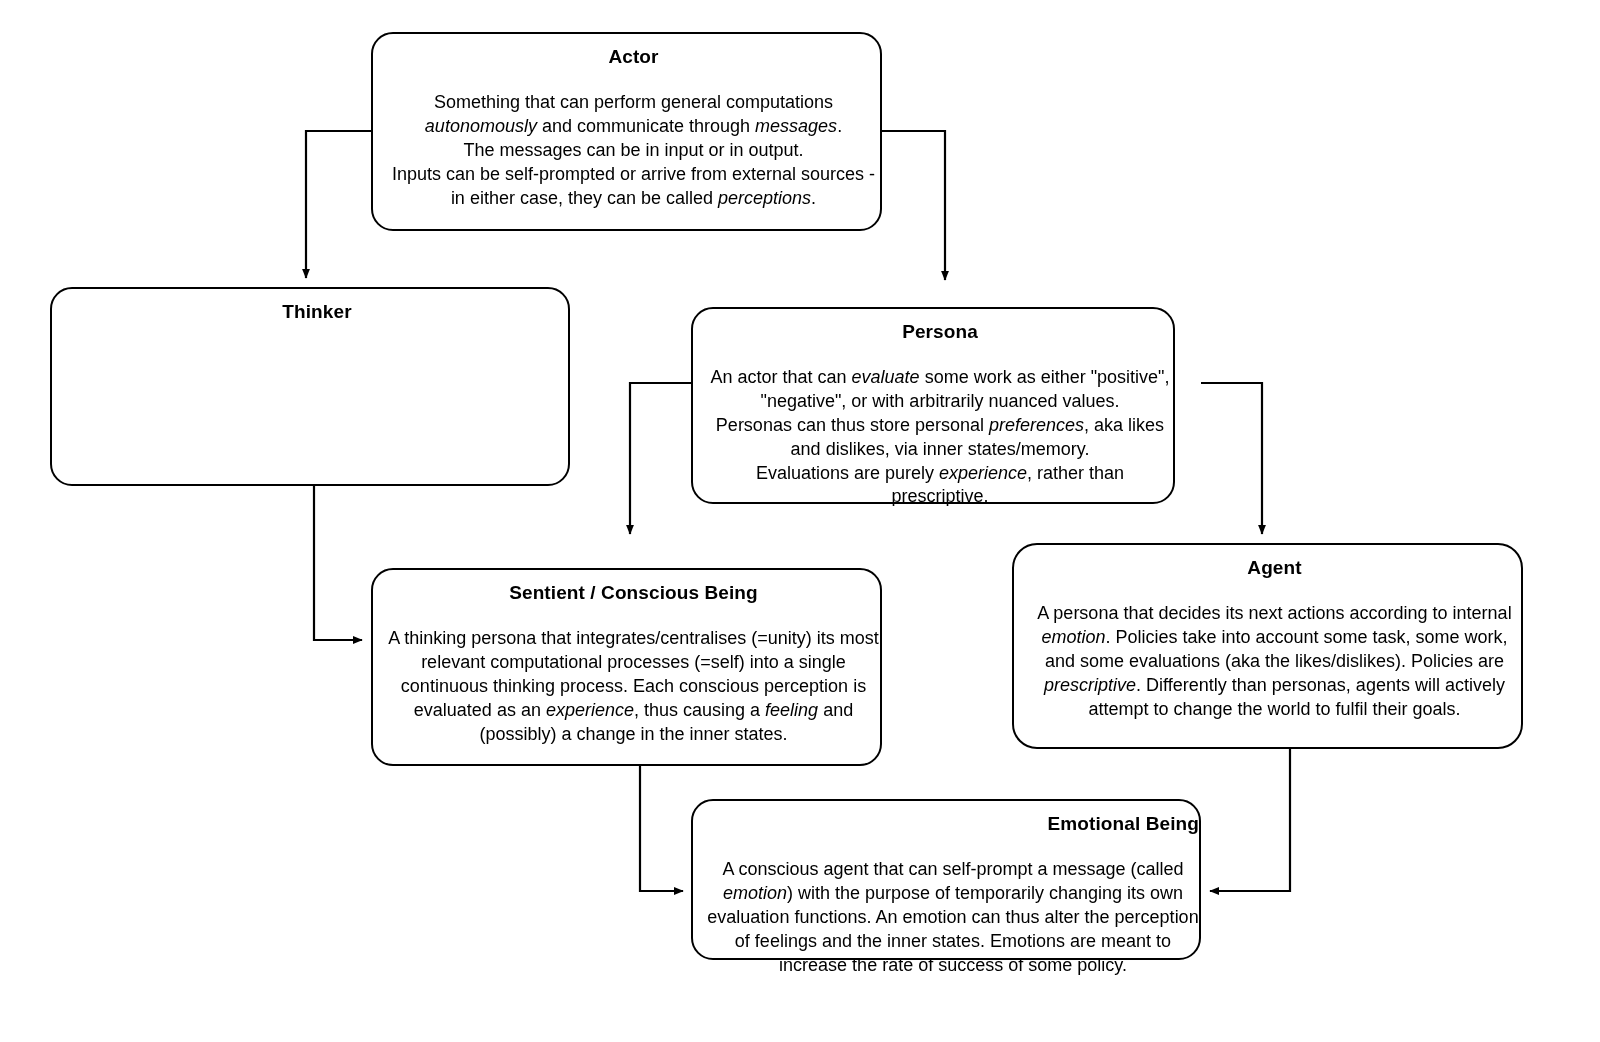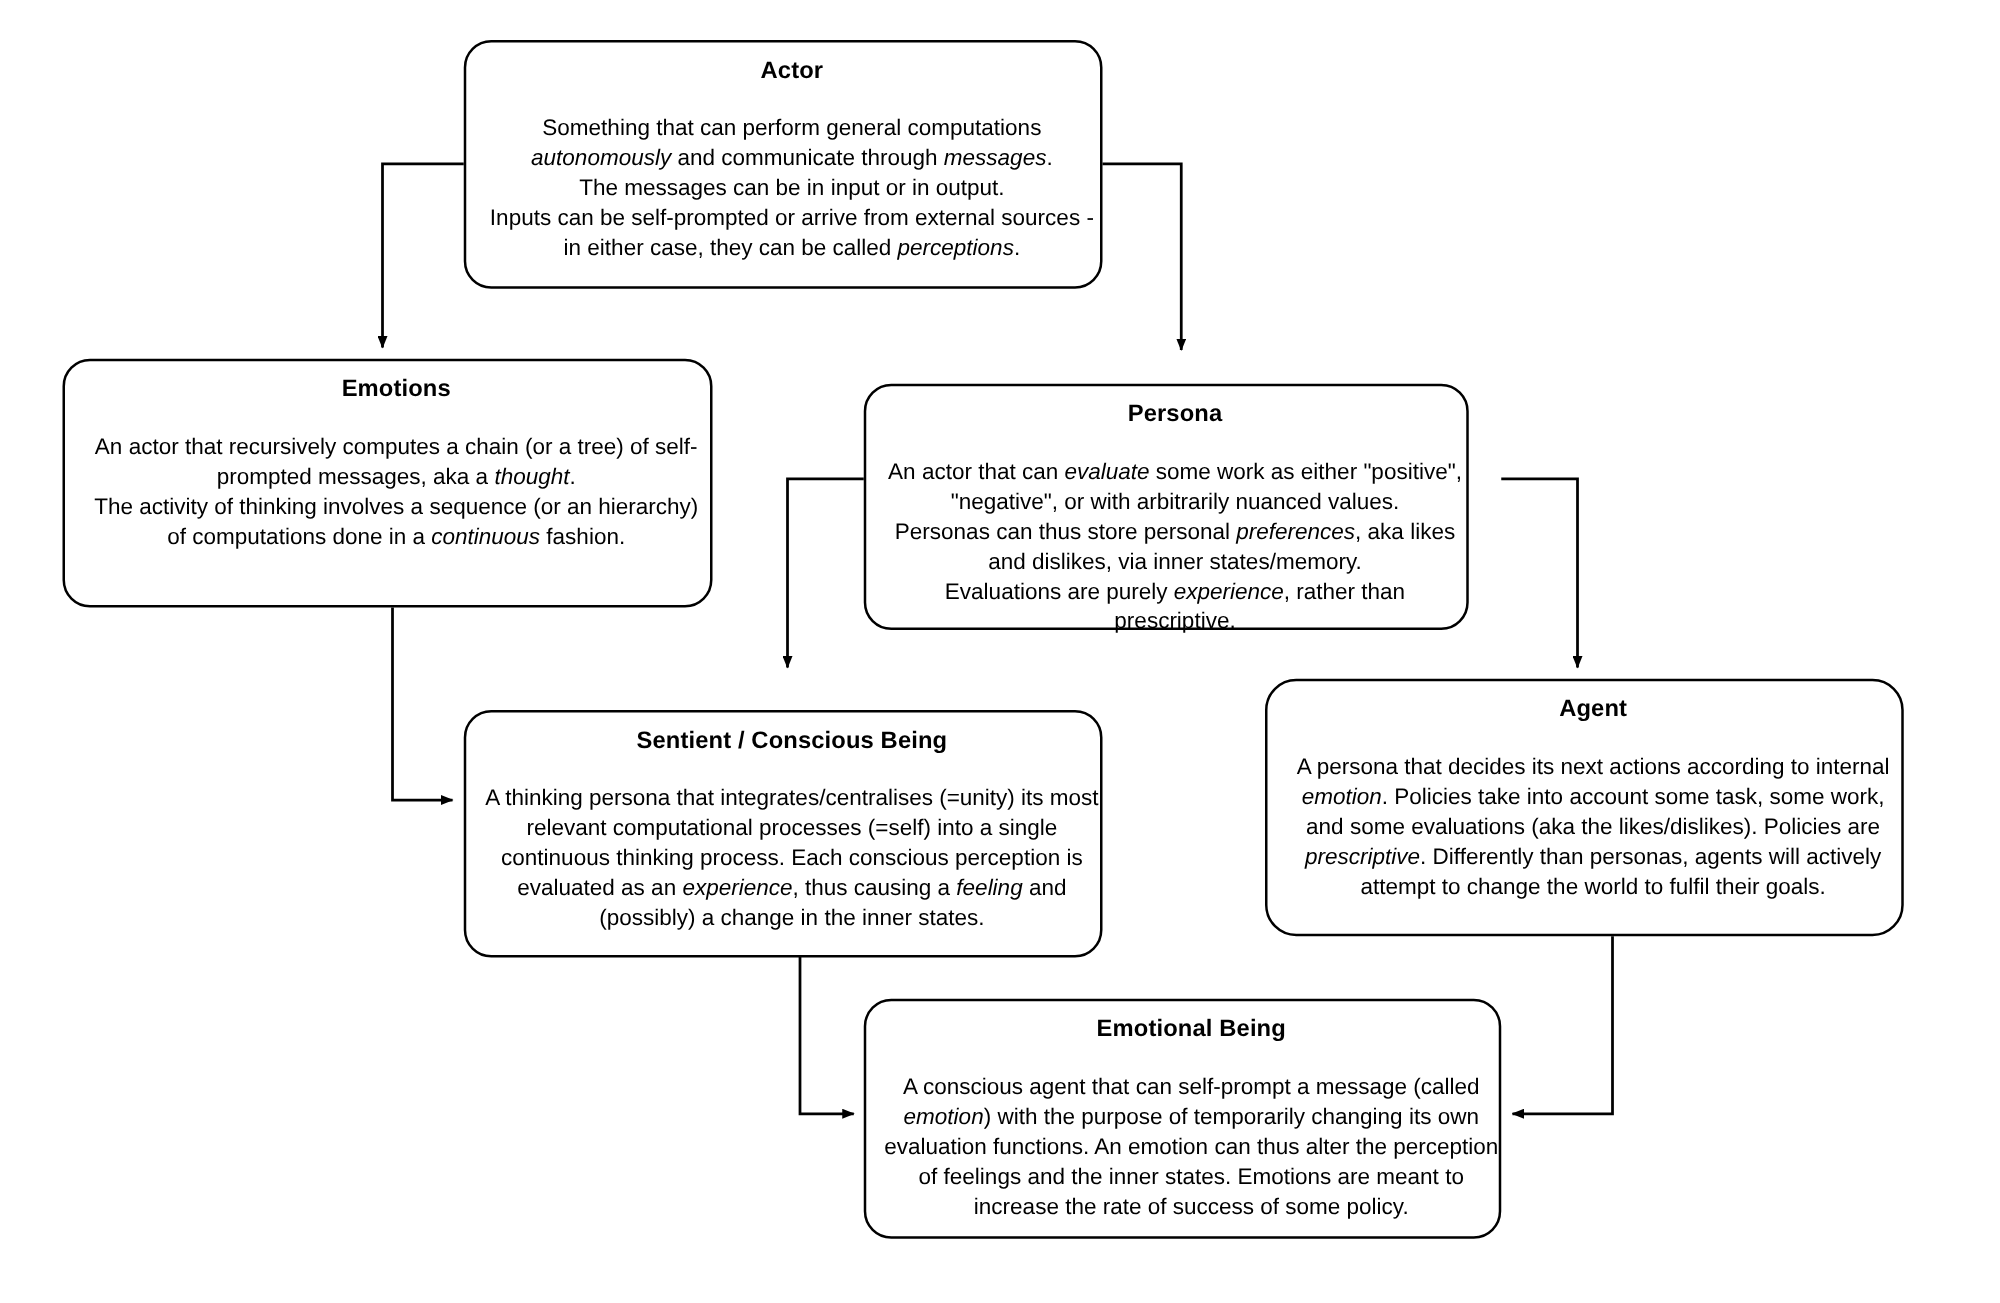--- a/index.html
+++ b/index.html
@@ -80,40 +80,38 @@
   </svg>
 
   <div class="node" style="left:371px; top:32px; width:511px; height:199px;">
     <div class="node-title">Actor</div>
     <div class="node-body">Something that can perform general computations <em>autonomously</em> and communicate through <em>messages</em>.
 The messages can be in input or in output.
 Inputs can be self-prompted or arrive from external sources - in either case, they can be called <em>perceptions</em>.</div>
   </div>
 
   <div class="node" style="left:50px; top:287px; width:520px; height:199px;">
-    <div class="node-title">Emotions</div>
-    <div class="node-body">An actor that recursively computes a chain (or a tree) of self-prompted messages, aka a <em>thought</em>.
-The activity of thinking involves a sequence (or an hierarchy) of computations done in a <em>continuous</em> fashion.</div>
+    <div class="node-title">Thinker</div>
   </div>
 
   <div class="node" style="left:691px; top:307px; width:484px; height:197px;">
     <div class="node-title">Persona</div>
     <div class="node-body">An actor that can <em>evaluate</em> some work as either "positive", "negative", or with arbitrarily nuanced values.
 Personas can thus store personal <em>preferences</em>, aka likes and dislikes, via inner states/memory.
 Evaluations are purely <em>experience</em>, rather than prescriptive.</div>
   </div>
 
   <div class="node" style="left:371px; top:568px; width:511px; height:198px;">
     <div class="node-title">Sentient / Conscious Being</div>
     <div class="node-body">A thinking persona that integrates/centralises (=unity) its most relevant computational processes (=self) into a single continuous thinking process. Each conscious perception is evaluated as an <em>experience</em>, thus causing a <em>feeling</em> and (possibly) a change in the inner states.</div>
   </div>
 
   <div class="node" style="left:1012px; top:543px; width:511px; height:206px;border-radius:25px;">
     <div class="node-title">Agent</div>
     <div class="node-body">A persona that decides its next actions according to internal <em>emotion</em>. Policies take into account some task, some work, and some evaluations (aka the likes/dislikes). Policies are <em>prescriptive</em>. Differently than personas, agents will actively attempt to change the world to fulfil their goals.</div>
   </div>
 
-  <div class="node" style="left:691px; top:799px; width:510px; height:192px;">
+  <div class="node" style="left:691px; top:799px; width:510px; height:161px;align-items:flex-end;">
     <div class="node-title">Emotional Being</div>
     <div class="node-body">A conscious agent that can self-prompt a message (called <em>emotion</em>) with the purpose of temporarily changing its own evaluation functions. An emotion can thus alter the perception of feelings and the inner states. Emotions are meant to increase the rate of success of some policy.</div>
   </div>
 
 </div>
 
 </body></html>

